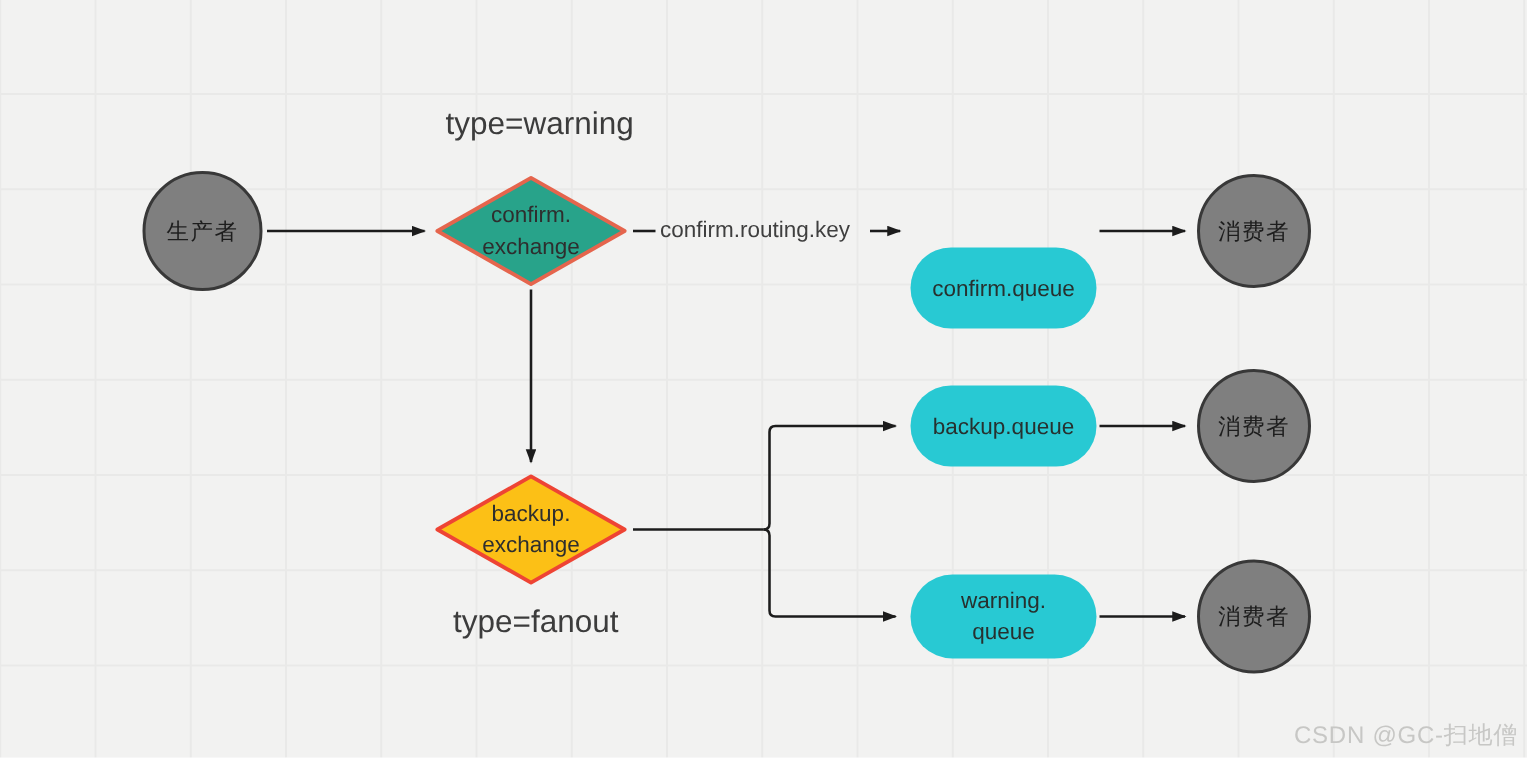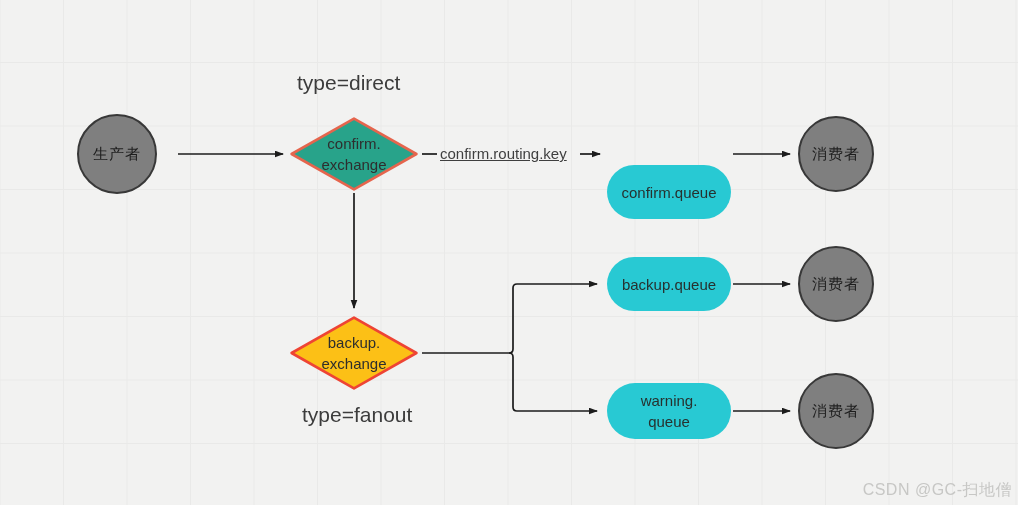--- a/index.html
+++ b/index.html
@@ -31,21 +31,21 @@
     border-radius: 50%;
     background: #7f7f7f;
     border: 2px solid #383838;
     display: flex;
     align-items: center;
     justify-content: center;
     font-size: 15px;
     color: #1d1d1d;
     letter-spacing: 1px;
   }
-  .producer { left: 77px; top: 114px; width: 80px; height: 80px; }
+  .producer { left: 95px; top: 114px; width: 80px; height: 80px; }
   .consumer { width: 76px; height: 76px; }
   .consumer-1 { left: 798px; top: 116px; }
   .consumer-2 { left: 798px; top: 246px; }
   .consumer-3 { left: 798px; top: 373px; }
 
   .diamond {
     position: absolute;
     width: 128px; height: 74px;
   }
   .diamond-confirm { left: 290px; top: 117px; }
@@ -88,21 +88,20 @@
     color: #3c3c3c;
   }
   .label-direct { left: 297px; top: 71px; }
   .label-fanout { left: 302px; top: 403px; }
 
   .routing-key-label {
     position: absolute;
     left: 440px; top: 145px;
     font-size: 15px;
     color: #3f3f3f;
-    text-decoration: underline;
   }
 
   .note {
     position: absolute;
     left: 288px; top: 201px;
     font-size: 15px;
     line-height: 23px;
     color: #333333;
     white-space: pre-line;
     background: #f2f2f1;
@@ -135,21 +134,21 @@
       <path d="M733,154 L790,154" marker-end="url(#arrow)"></path>
       <path d="M354,193 L354,308" marker-end="url(#arrow)"></path>
       <path d="M422,353 L509,353"></path>
       <path d="M509,353 Q513,353 513,349 L513,288 Q513,284 517,284 L597,284" marker-end="url(#arrow)"></path>
       <path d="M509,353 Q513,353 513,357 L513,407 Q513,411 517,411 L597,411" marker-end="url(#arrow)"></path>
       <path d="M733,284 L790,284" marker-end="url(#arrow)"></path>
       <path d="M733,411 L790,411" marker-end="url(#arrow)"></path>
     </g>
   </svg>
 
-  <div class="big-label label-direct">type=direct</div>
+  <div class="big-label label-direct">type=warning</div>
   <div class="big-label label-fanout">type=fanout</div>
 
   <div class="node-circle producer" style="background-color: rgb(127, 127, 127);">
     <span>生产者</span>
   </div>
 
   <svg class="diamond diamond-confirm" viewBox="0 0 128 74" xmlns="http://www.w3.org/2000/svg">
     <polygon points="64,1.6 126.4,37 64,72.4 1.6,37" stroke-width="2.6" stroke-linejoin="round" fill="#28a38a" stroke="#e5654d"></polygon>
   </svg>
   <div class="diamond-label diamond-confirm">confirm.

